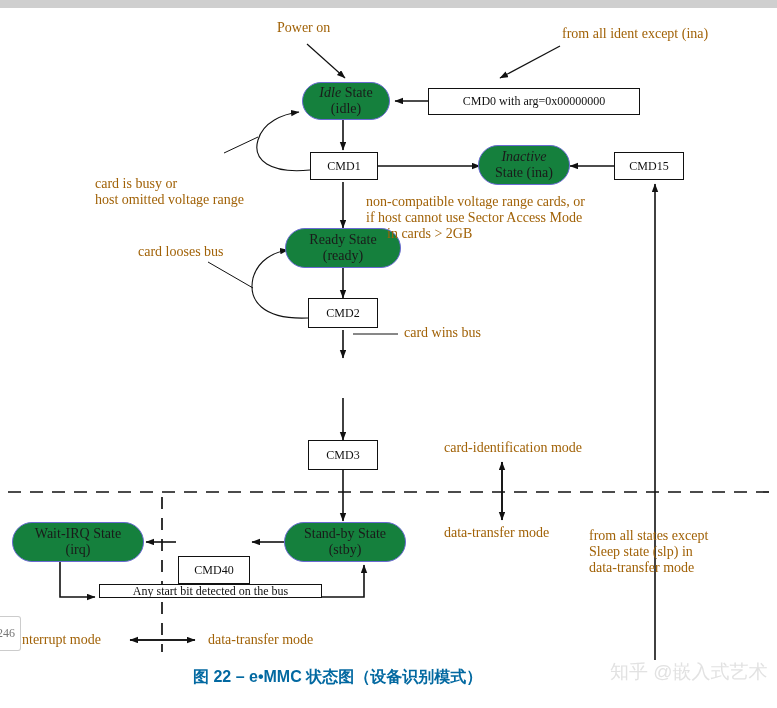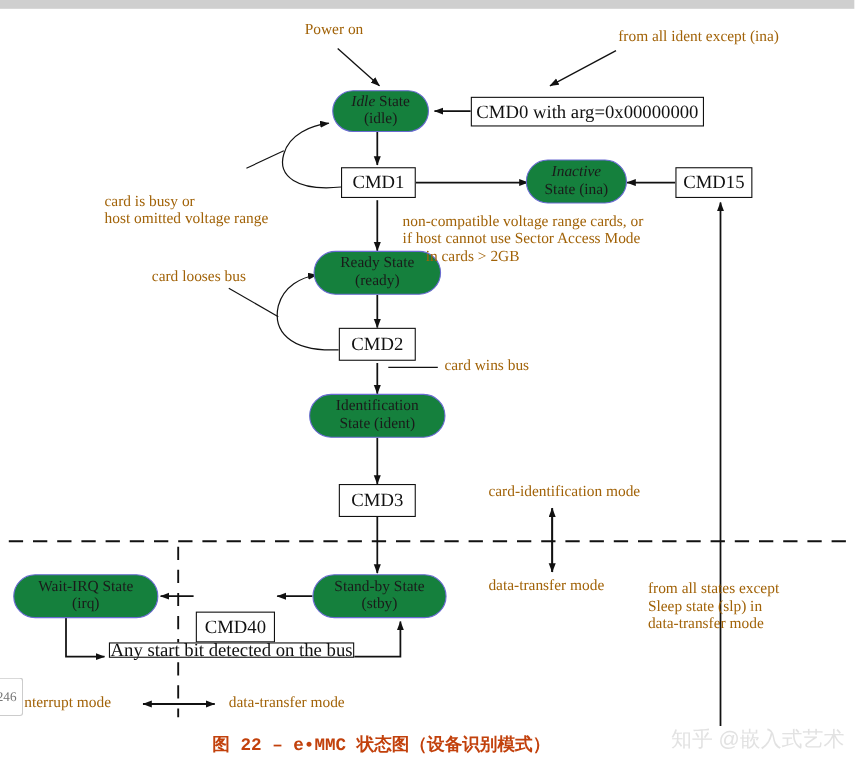--- a/index.html
+++ b/index.html
@@ -60,21 +60,21 @@
   .cmdbox {
     position: absolute;
     box-sizing: border-box;
     border: 1.3px solid #111111;
     background: #ffffff;
     display: flex;
     align-items: center;
     justify-content: center;
     text-align: center;
     font-family: "Liberation Serif", "DejaVu Serif", serif;
-    font-size: 17px;
+    font-size: 12px;
     color: #111111;
     white-space: nowrap;
   }
   
   .page-stub {
     position: absolute;
     box-sizing: border-box;
     border: 1px solid #cccccc;
     border-left: none;
     background: #ffffff;
@@ -83,24 +83,24 @@
     align-items: center;
     justify-content: flex-end;
     padding-right: 5px;
     font-family: "Liberation Serif", "DejaVu Serif", serif;
     font-size: 12px;
     color: #777777;
   }
   
   .caption {
     position: absolute;
-    font-family: Liberation Mono, monospace;
+    font-family: Liberation Sans, sans-serif;
     font-weight: bold;
     font-size: 16px;
-    color: #c2410c;
+    color: #0369a1;
     white-space: nowrap;
   }
   .watermark {
     position: absolute;
     font-family: "Liberation Sans", "DejaVu Sans", sans-serif;
     font-size: 19px;
     color: #e2e2e2;
     white-space: nowrap;
     user-select: none;
   }
@@ -184,23 +184,20 @@
   </div>
 
   <div class="state" style="left:478px; top:145px; width:92px; height:40px;">
     <span><span class="ital">Inactive</span><br><span>State (ina)</span></span>
   </div>
 
   <div class="state" style="left:285px; top:228px; width:116px; height:40px;">
     <span><span>Ready State</span><br><span>(ready)</span></span>
   </div>
 
-  <div class="state" style="left:281px; top:358px; width:124px; height:40px;">
-    <span><span>Identification</span><br><span>State (ident)</span></span>
-  </div>
 
   <div class="state" style="left:284px; top:522px; width:122px; height:40px;">
     <span><span>Stand-by State</span><br><span>(stby)</span></span>
   </div>
 
   <div class="state" style="left:12px; top:522px; width:132px; height:40px;">
     <span><span>Wait-IRQ State</span><br><span>(irq)</span></span>
   </div>
 
   <div class="cmdbox" style="left:428px; top:88px; width:212px; height:27px;">CMD0 with arg=0x00000000</div>

